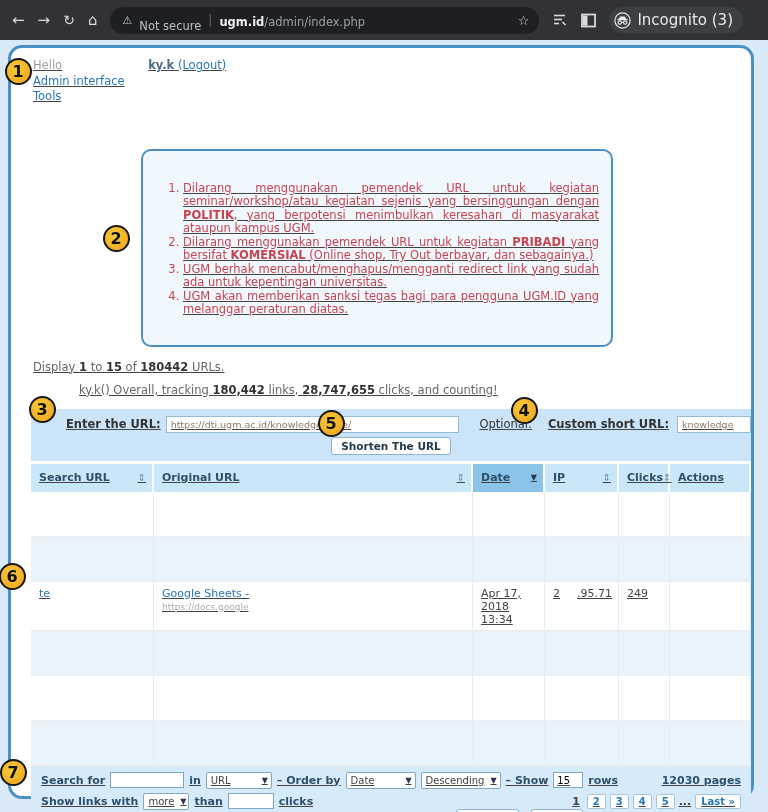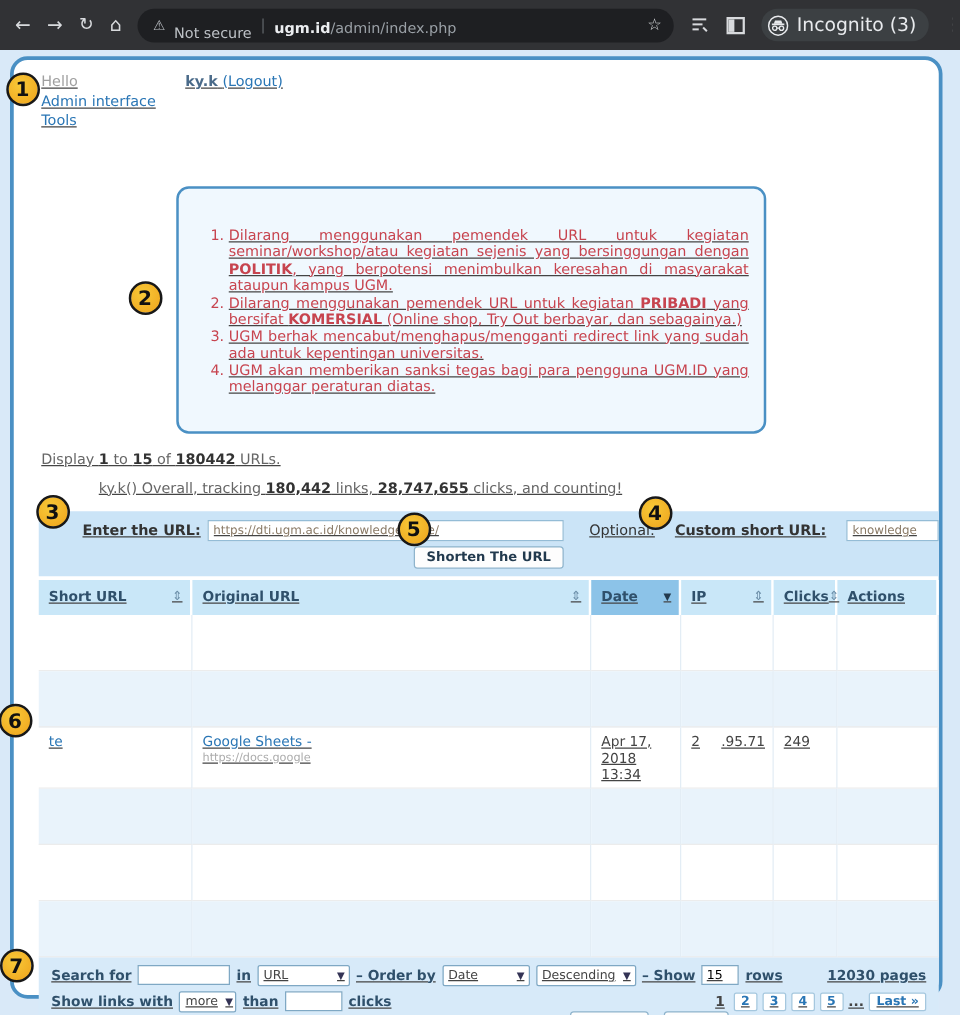--- a/index.html
+++ b/index.html
@@ -40,21 +40,21 @@
   .display-line .b, .stats-line .b { color:#333; }
   .stats-line { margin:9px 0 0 68px; color:#666; }
 
   
   .form-bar { margin:12px 0 0 20px; width:720px; background:#cbe4f7; padding:7px 0 6px; }
   .form-line1 { display:flex; align-items:center; padding-left:35px;justify-content:space-between; }
   .form-line1 .lab { font-weight:bold; color:#333; flex:none; }
   .form-line1 .opt { color:#333; flex:none; }
   input.txt { border:1px solid #94bcd6; background:#fff; height:17px; font-family:"DejaVu Sans",sans-serif; font-size:9.5px; color:#8a7a66; padding:0 4px; }
   .in-url { width:324px; margin-left:5px; }
-  .in-custom { width:74px; margin-left:16px; font-size:9px; }
+  .in-custom { width:74px; margin-left:8px; font-size:9px; }
   .form-line2 { text-align:center; margin-top:4px; }
   .btn { display:inline-block; background:#fdfdfd; border:1px solid #8fb4cc; border-radius:3px; color:#223a4e; font-weight:bold; font-size:10.5px; padding:2px 9px; cursor:pointer; }
 
   
   table.links { margin:3px 0 0 20px; width:720px; border-collapse:separate; border-spacing:0; table-layout:fixed; }
   table.links th { background:#c9e7f8; color:#2f506b; font-size:11px; text-align:left; padding:6px 6px 6px 8px; border-right:2px solid #fff; height:28px; cursor:pointer; }
   table.links th .thwrap { display:flex; align-items:center; justify-content:space-between; }
   table.links th.active { background:#8cc3e8; }
   .sort { color:#6b8ea8; font-size:10px; font-weight:normal; }
   .sort.down { color:#223a4e; font-size:8px; }
@@ -164,21 +164,21 @@
         <col style="width:319px">
         <col style="width:72px">
         <col style="width:74px">
         <col style="width:51px">
         <col style="width:81px">
       </colgroup>
     <thead>
         <tr>
           <th>
             <span class="thwrap">
-              <span>Short URL</span>
+              <span>Search URL</span>
               <span class="sort">⇕</span>
             </span>
           </th>
           <th>
             <span class="thwrap">
               <span>Original URL</span>
               <span class="sort">⇕</span>
             </span>
           </th>
           <th class="active">
@@ -264,21 +264,21 @@
           <td></td>
         </tr>
       </tbody>
   </table>
 
   <div class="tfoot">
     <div class="frow">
       <span class="bl">Search for</span>
       <input class="f-in w-search" type="text" style="">
       <span class="bl">in</span>
-      <span class="sel" style="width:74px;">
+      <span class="sel" style="width:66px;">
           <span>URL</span>
           <span class="caret">▼</span>
         </span>
       <span class="bl">– Order by</span>
       <span class="sel" style="width:70px;">
           <span>Date</span>
           <span class="caret">▼</span>
         </span>
       <span class="sel" style="width:80px;">
           <span>Descending</span>

